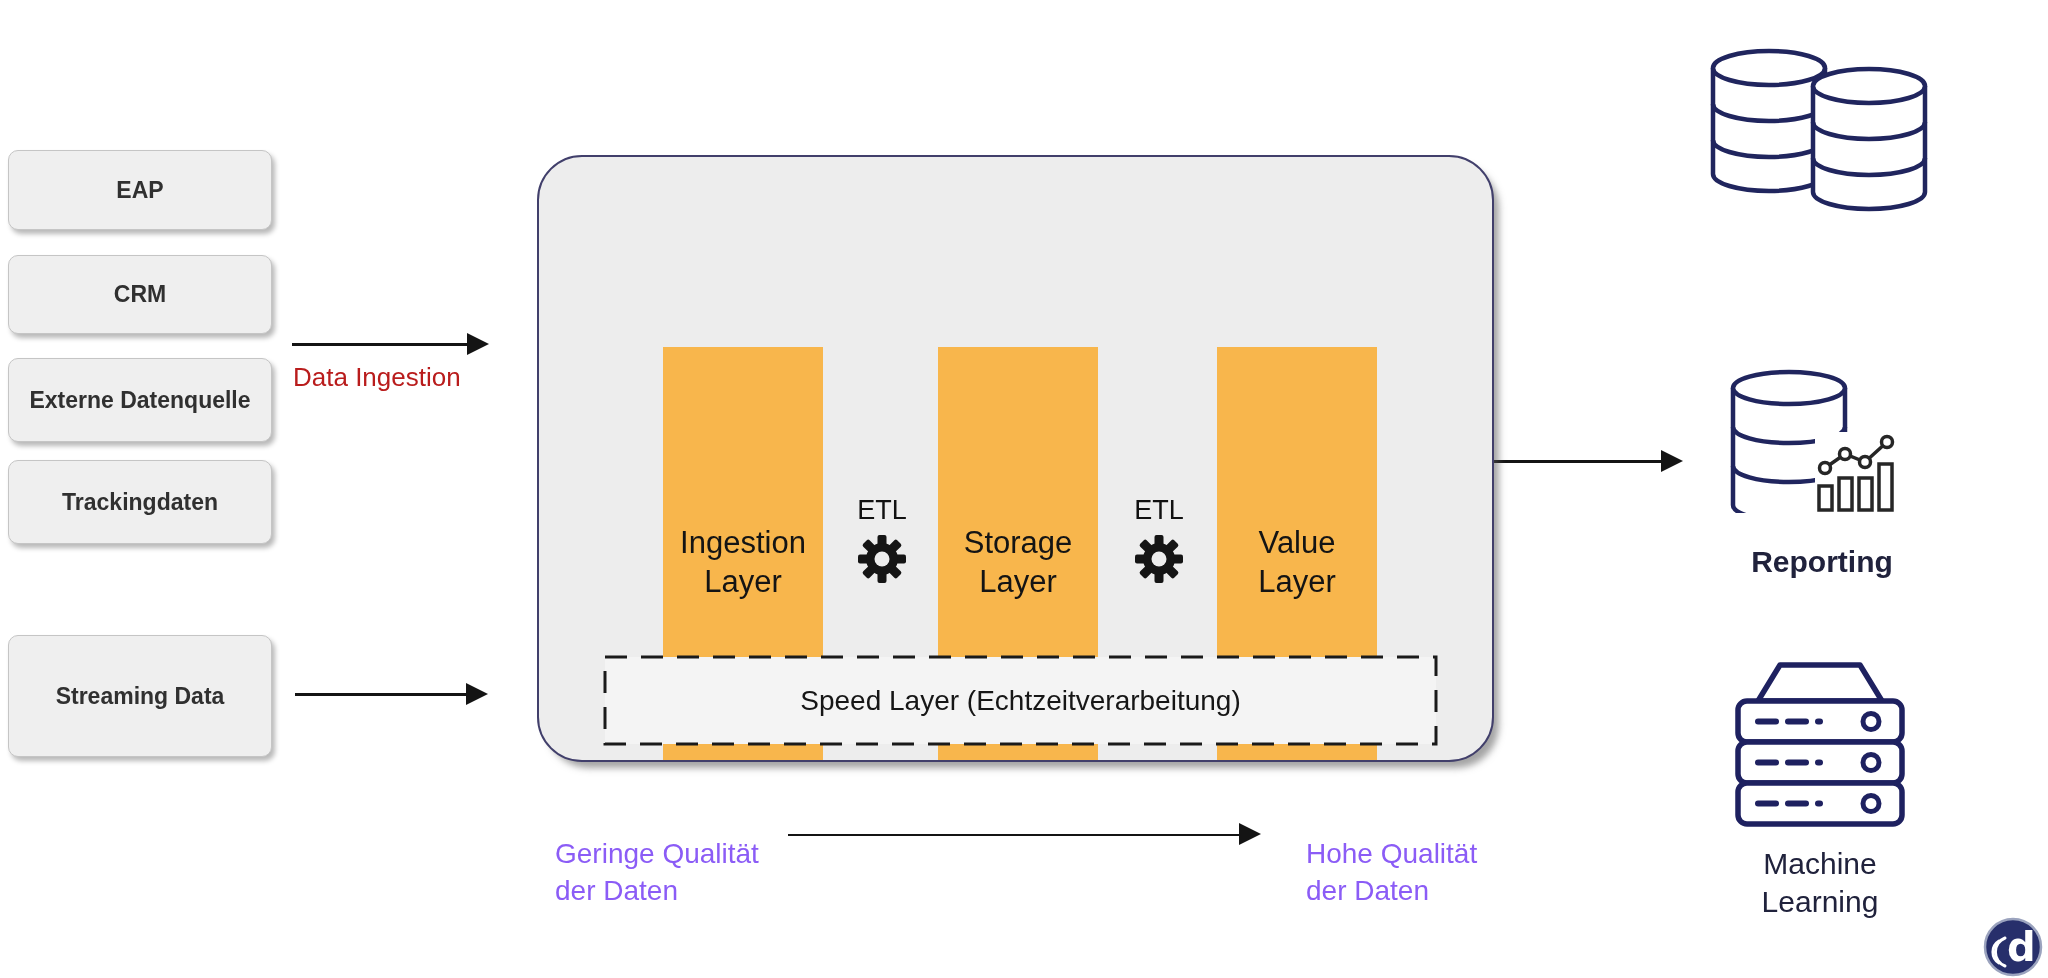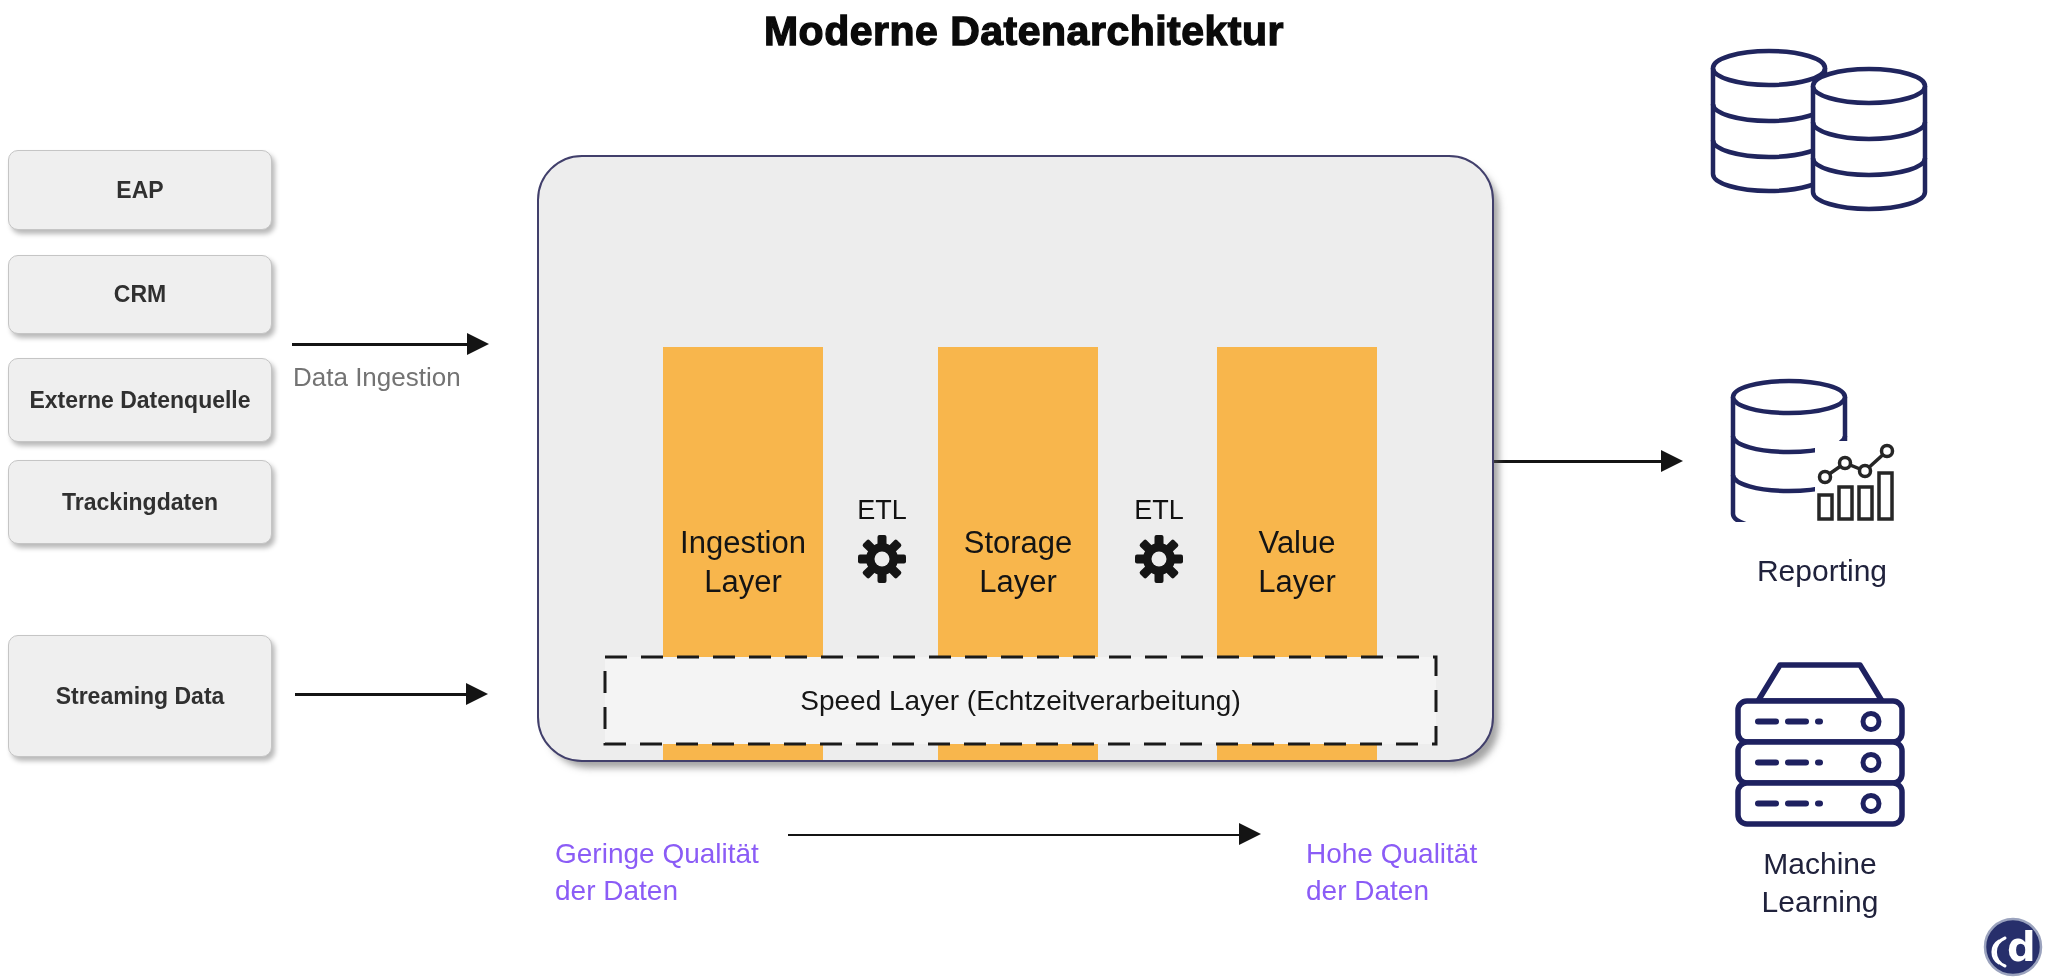--- a/index.html
+++ b/index.html
@@ -26,21 +26,21 @@
   
   .arrow{position:absolute;height:0;border-top:3px solid #141414;}
   .arrow::after{content:"";position:absolute;right:-21px;top:-13px;width:0;height:0;
                 border-left:22px solid #141414;border-top:11.5px solid transparent;
                 border-bottom:11.5px solid transparent;}
   #arrow-ingestion{left:292px;top:343px;width:176px;}
   #arrow-streaming{left:295px;top:693px;width:172px;}
   #arrow-output{left:1494px;top:460px;width:168px;}
   #arrow-quality{left:788px;top:834px;width:452px;border-top-width:2.5px;}
 
-  .ingestion-label{position:absolute;left:293px;top:362px;font-size:26px;color:#737373;}
+  .ingestion-label{position:absolute;left:293px;top:362px;font-size:26px;color:#b91c1c;}
 
   
   .lake{position:absolute;left:537px;top:155px;width:953px;height:603px;
         background:#ededed;border:2.5px solid #413f6b;border-radius:45px;
         box-shadow:7px 8px 7px -2px rgba(90,90,90,.55);overflow:hidden;}
   .lake-title{position:absolute;left:0;top:30px;width:100%;text-align:center;
               font-size:34px;color:#1c1c1c;}
   .lake-col{position:absolute;top:190px;bottom:0;width:160px;background:#f8b64c;}
   #col-ingestion{left:124px}
   #col-storage{left:399px}
@@ -67,33 +67,32 @@
   .quality{position:absolute;top:836px;font-size:28px;line-height:1.32;color:#8b5cf6;
            white-space:pre-line;}
   #quality-low{left:555px;}
   #quality-high{left:1306px;}
 
   
   .output{position:absolute;text-align:center;color:#20223c;}
   .out-label{font-size:30px;line-height:1.27;white-space:pre-line;color:#20223c;}
   #out-warehouse{left:1700px;top:46px;width:240px;}
   #out-warehouse .out-label{margin-top:14px;}
-  #out-reporting{left:1712px;top:377px;width:220px;}
+  #out-reporting{left:1712px;top:368px;width:220px;font-weight:bold;}
   #out-reporting .out-label{margin-top:26px;}
   #out-ml{left:1700px;top:655px;width:240px;}
   #out-ml .out-label{margin-top:14px;}
 
   .logo{position:absolute;left:1982px;top:916px;}
 </style>
 </head>
 <body>
 
 <div class="canvas">
 
-  <div class="title">Moderne Datenarchitektur</div>
 
   <div class="src-box" id="src-eap">
     <span>EAP</span>
   </div>
   <div class="src-box" id="src-crm">
     <span>CRM</span>
   </div>
   <div class="src-box" id="src-extern">
     <span>Externe Datenquelle</span>
   </div>

